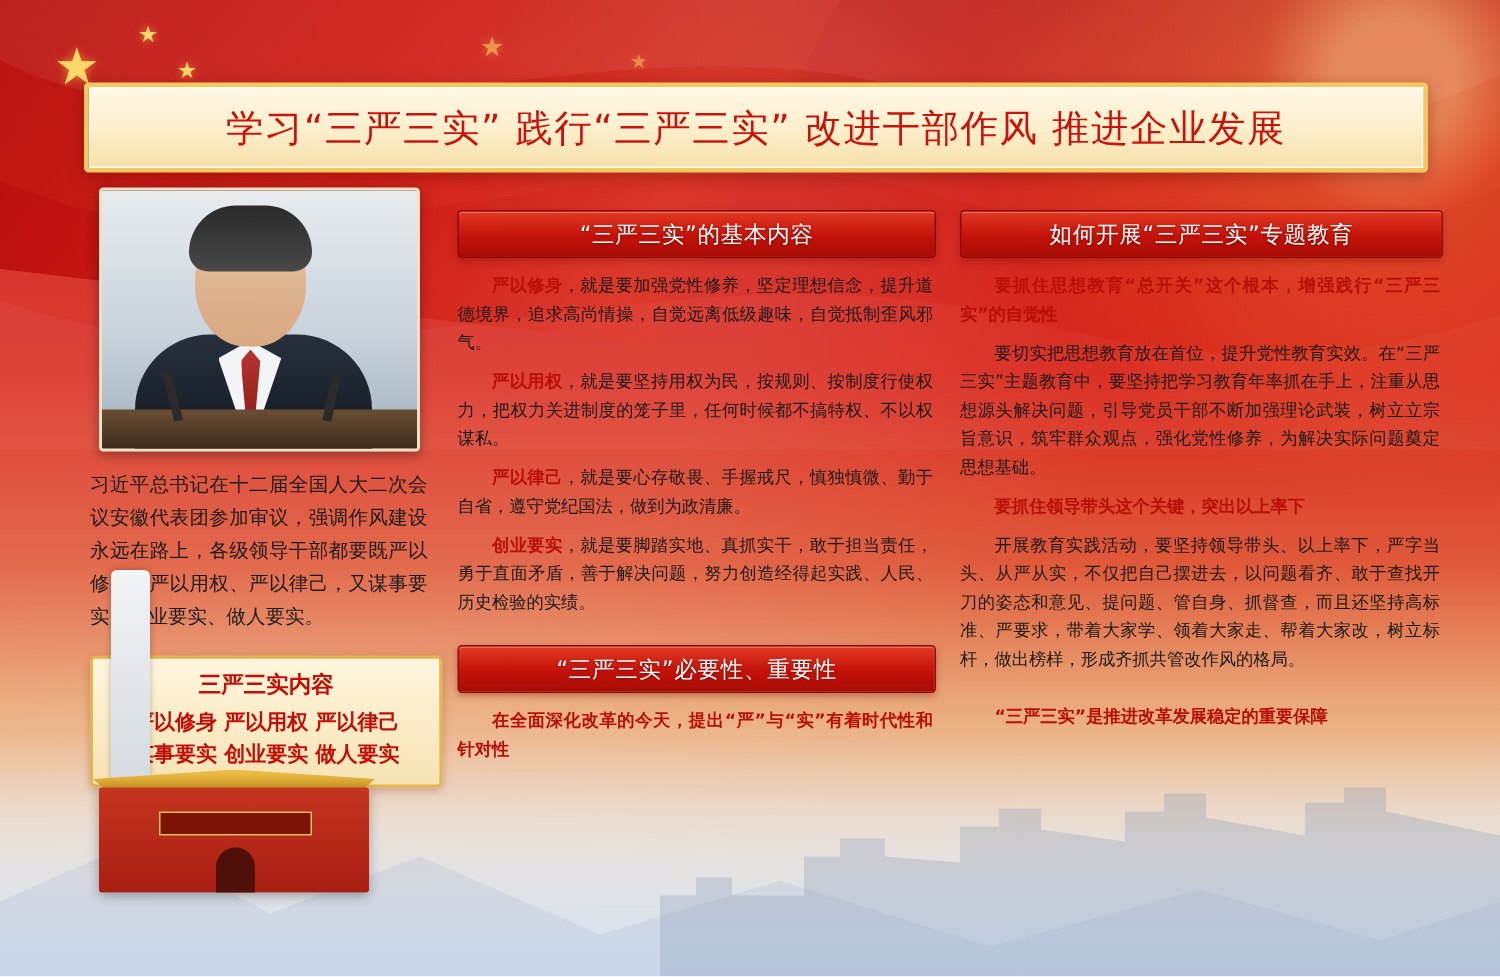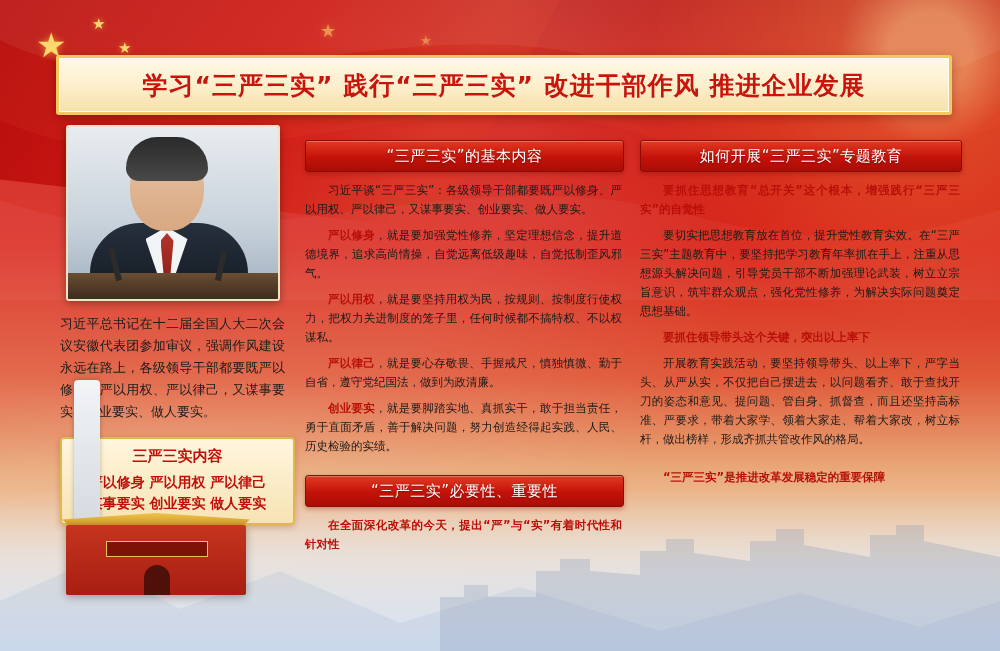--- a/index.html
+++ b/index.html
@@ -42,21 +42,21 @@
 
   
   .title-bar{
     position:absolute;left:56px;top:55px;width:890px;height:54px;
     background:linear-gradient(180deg,#fff8e6 0%,#fdf0cf 48%,#f6e0aa 100%);
     border:3px solid #f3c85e;border-radius:3px;
     box-shadow:0 3px 10px rgba(90,0,0,.35), inset 0 0 0 1px #fffdf6;
     display:flex;align-items:center;justify-content:center;
   }
   .title-text{
-    font-size:25px;font-weight:bold;color:#c9140c;letter-spacing:1px;white-space:nowrap;
+    font-size:25px;font-weight:normal;color:#c9140c;letter-spacing:1px;white-space:nowrap;
     font-family:"DejaVu Sans","Liberation Sans",sans-serif;
   }
 
   
   .left-col{position:absolute;left:60px;top:125px;width:225px;}
   .portrait{
     position:relative;width:210px;height:172px;margin:0 auto;
     background:linear-gradient(160deg,#2d4c74 0%,#3a5f86 40%,#6b8199 100%);
     border:2px solid #f0e2c2;border-radius:3px;overflow:hidden;
     box-shadow:0 2px 8px rgba(0,0,0,.35);
@@ -214,21 +214,20 @@
     <div class="t-plaque"></div>
     <div class="t-gate"></div>
   </div>
 
   <div class="col col-mid">
 
     <div class="sec-head">
       <span class="t">“三严三实”的基本内容</span>
     </div>
 
-    <p class="body-text indent">习近平谈“三严三实”：各级领导干部都要既严以修身、严以用权、严以律己，又谋事要实、创业要实、做人要实。</p>
 
     <p class="body-text indent"><span class="lead">严以修身</span><span>，就是要加强党性修养，坚定理想信念，提升道德境界，追求高尚情操，自觉远离低级趣味，自觉抵制歪风邪气。</span></p>
     <p class="body-text indent"><span class="lead">严以用权</span><span>，就是要坚持用权为民，按规则、按制度行使权力，把权力关进制度的笼子里，任何时候都不搞特权、不以权谋私。</span></p>
     <p class="body-text indent"><span class="lead">严以律己</span><span>，就是要心存敬畏、手握戒尺，慎独慎微、勤于自省，遵守党纪国法，做到为政清廉。</span></p>
     <p class="body-text indent"><span class="lead">创业要实</span><span>，就是要脚踏实地、真抓实干，敢于担当责任，勇于直面矛盾，善于解决问题，努力创造经得起实践、人民、历史检验的实绩。</span></p>
 
     <div class="gap"></div>
 
     <div class="sec-head">
       <span class="t">“三严三实”必要性、重要性</span>

